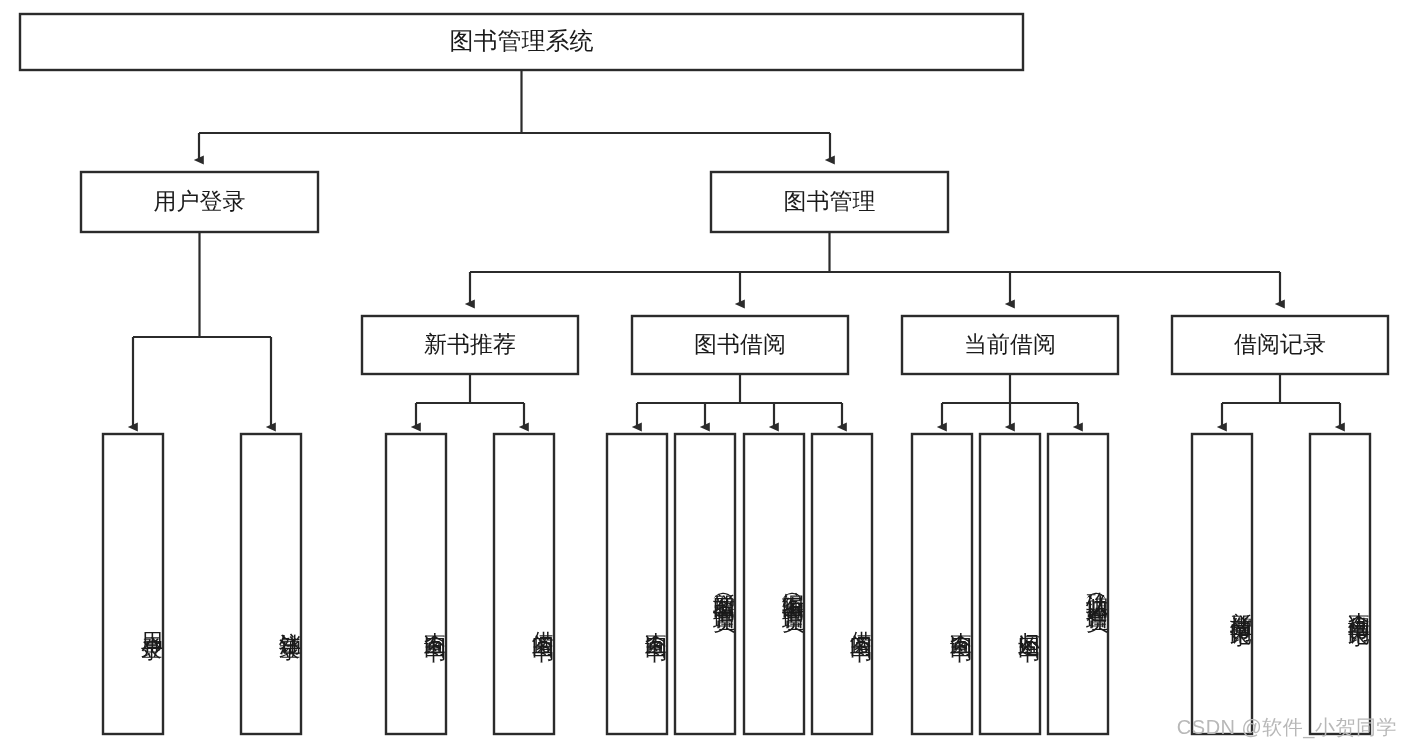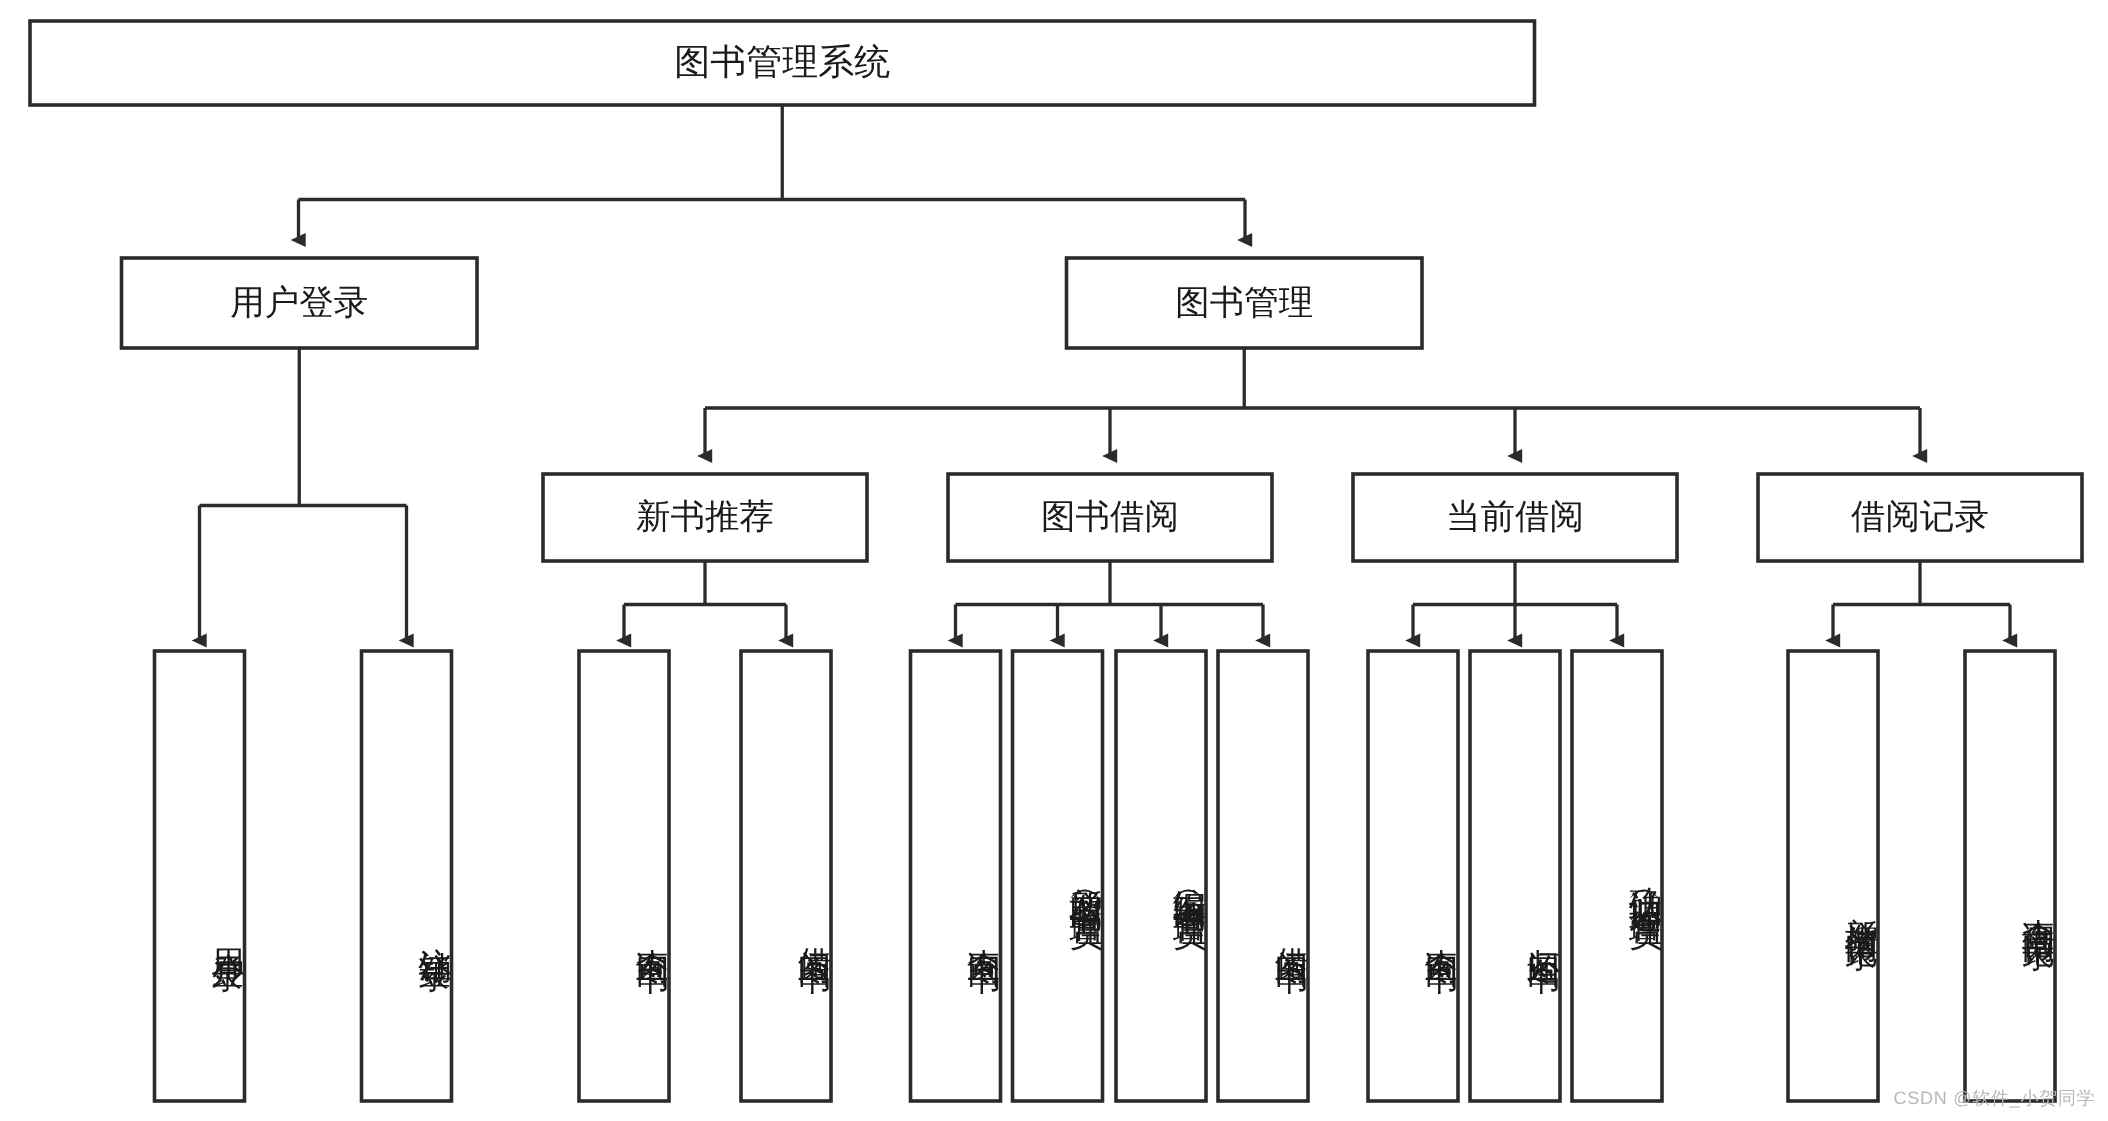--- a/index.html
+++ b/index.html
@@ -69,21 +69,21 @@
     pointer-events: none;
     display: flex;
     align-items: flex-start;
     justify-content: center;
   }
   .watermark {
     position: absolute;
     right: 8px;
     bottom: 6px;
     font-family: "Liberation Sans", "DejaVu Sans", sans-serif;
-    font-size: 12px;
+    font-size: 20px;
     color: #b8b8b8;
     letter-spacing: 0.5px;
     white-space: nowrap;
     text-align: right;
   }
 </style>
 </head>
 <body>
 
 <div id="diagram-root">

